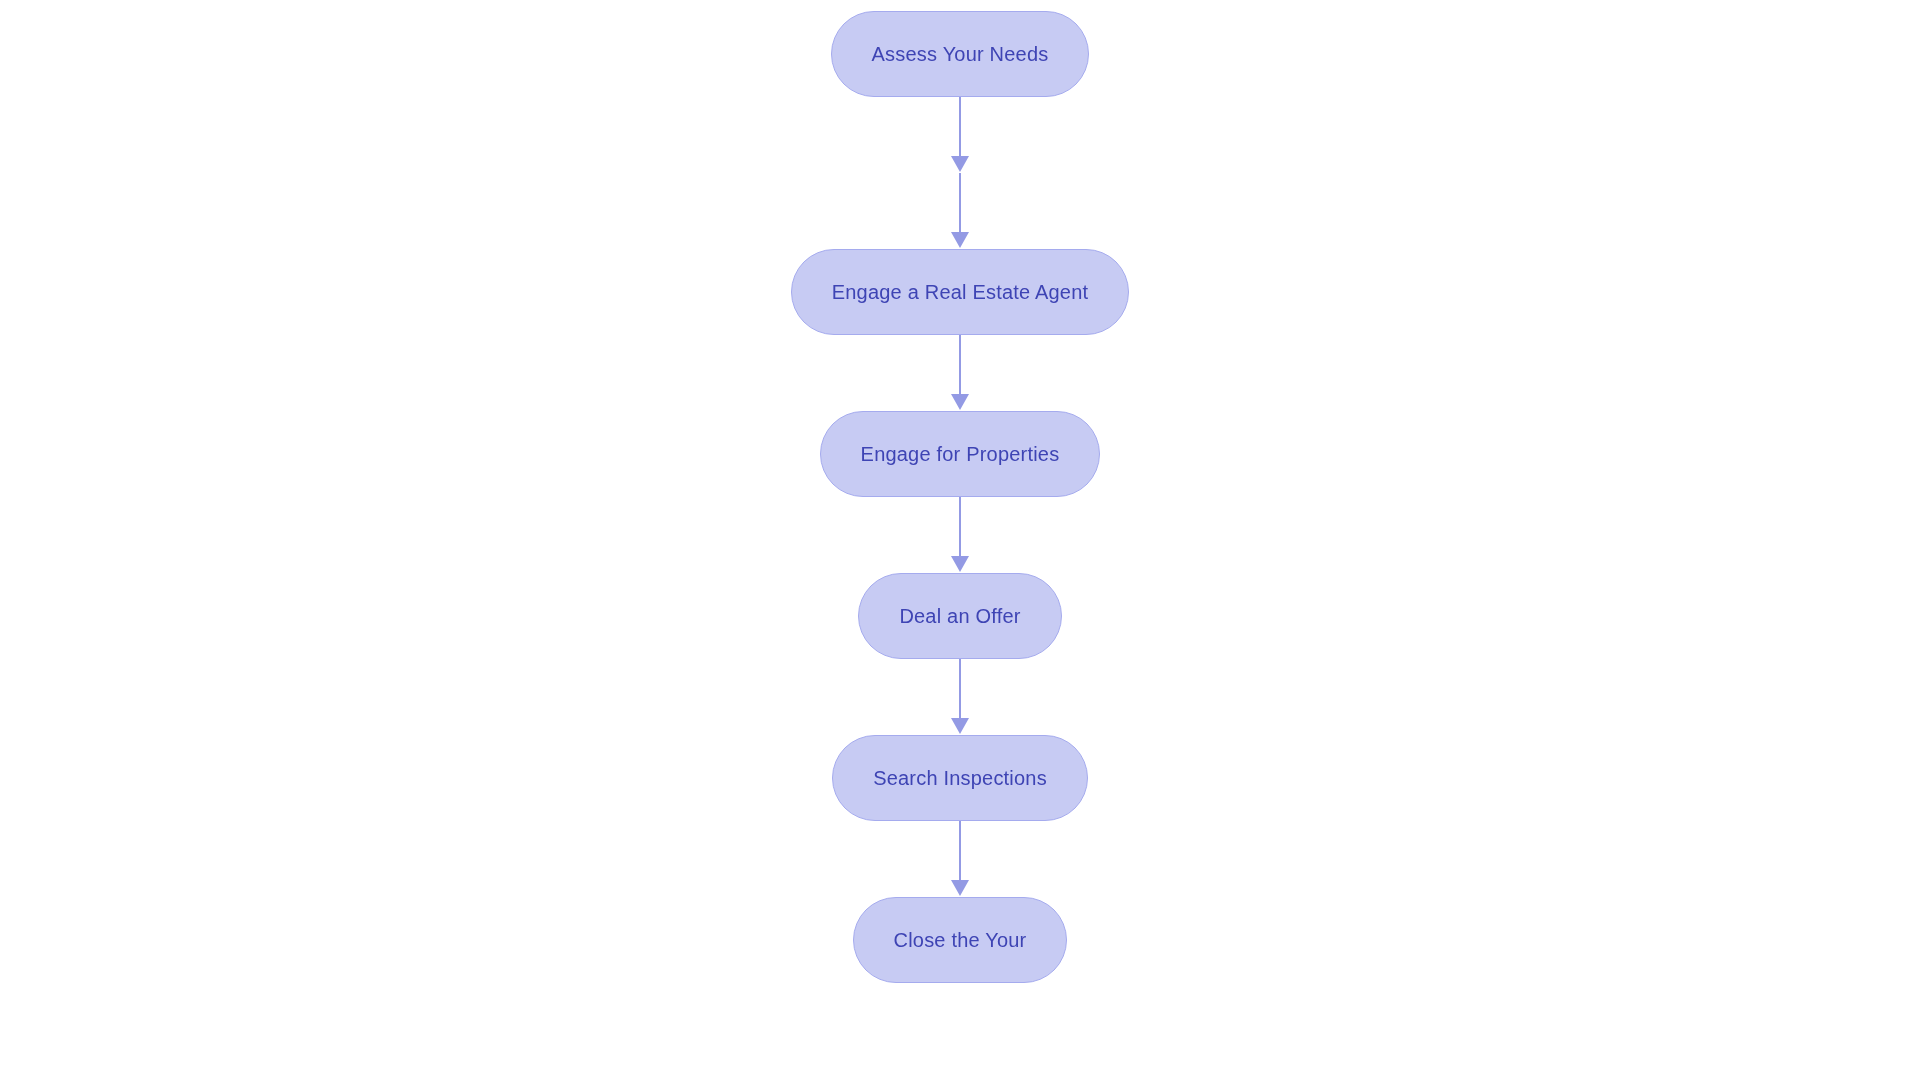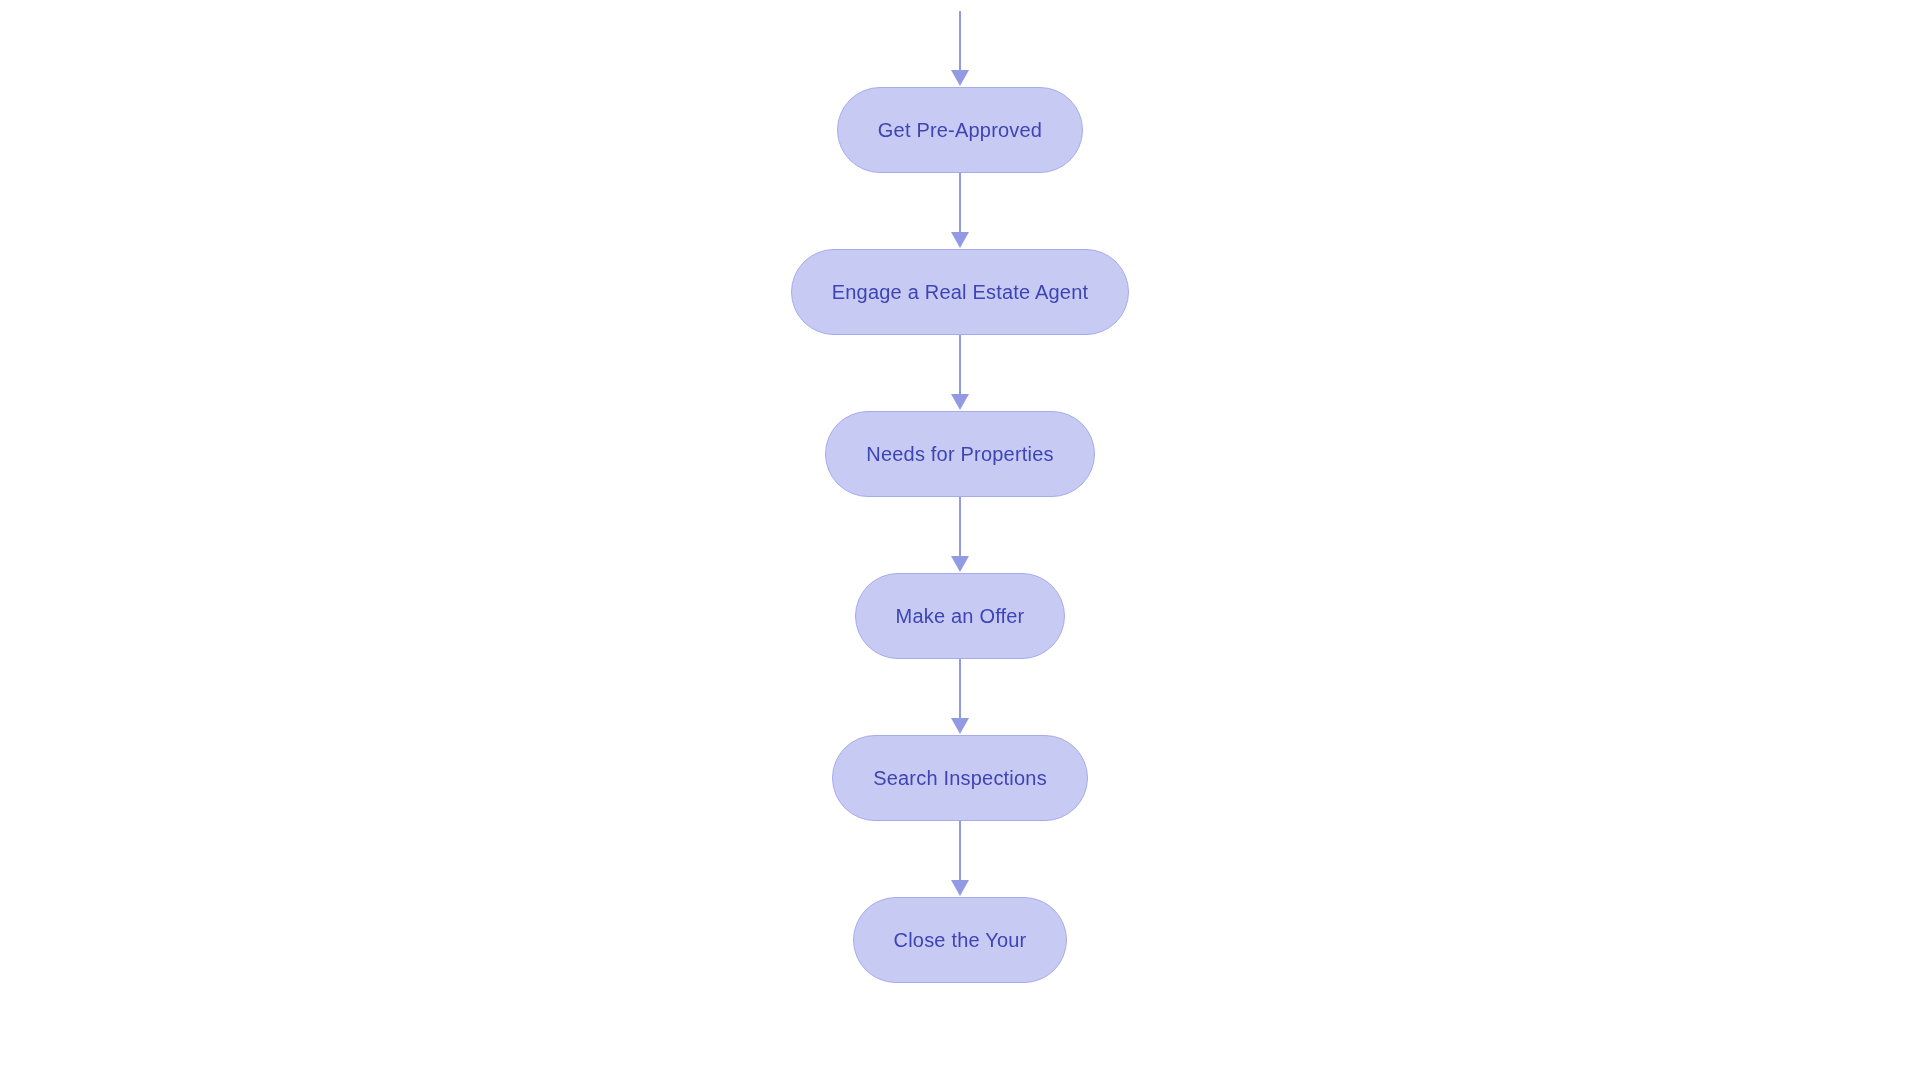--- a/index.html
+++ b/index.html
@@ -63,55 +63,55 @@
     border-top: 16px solid var(--arrow);
     margin-top: -1px;
   }
 </style>
 </head>
 <body>
 
 <div class="canvas">
   <div class="flowchart">
 
+    <div class="node">
+      <span>Assess Your Needs</span>
+    </div>
 
     <div class="connector">
       <div class="line"></div>
       <div class="head"></div>
     </div>
 
-    <div class="node">
-      <span>Get Pre-Approved</span>
-    </div>
 
     <div class="connector">
       <div class="line"></div>
       <div class="head"></div>
     </div>
 
     <div class="node">
       <span>Engage a Real Estate Agent</span>
     </div>
 
     <div class="connector">
       <div class="line"></div>
       <div class="head"></div>
     </div>
 
     <div class="node">
-      <span>Needs for Properties</span>
+      <span>Engage for Properties</span>
     </div>
 
     <div class="connector">
       <div class="line"></div>
       <div class="head"></div>
     </div>
 
     <div class="node">
-      <span>Make an Offer</span>
+      <span>Deal an Offer</span>
     </div>
 
     <div class="connector">
       <div class="line"></div>
       <div class="head"></div>
     </div>
 
     <div class="node">
       <span>Search Inspections</span>
     </div>

